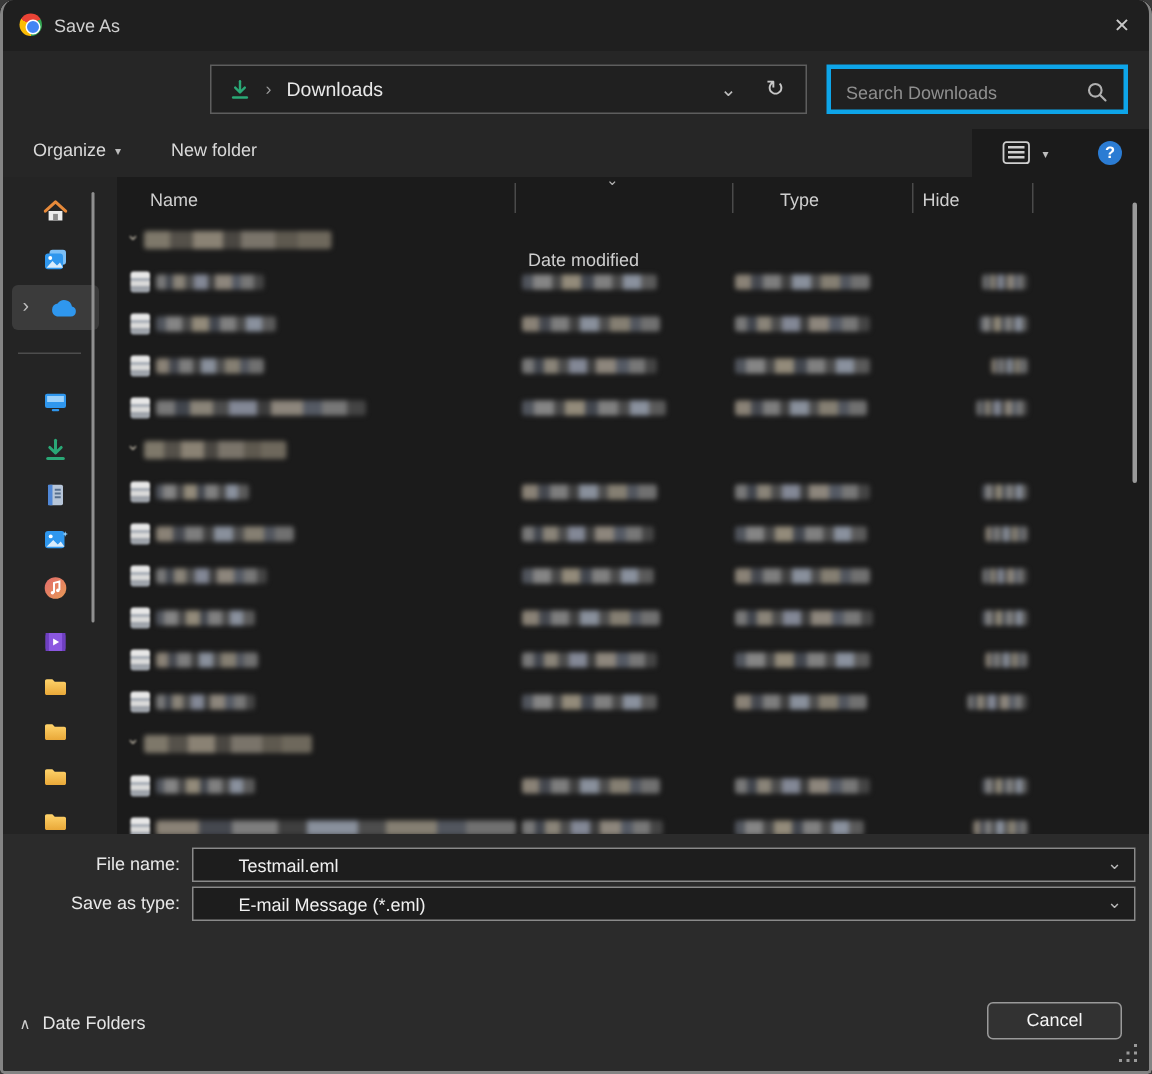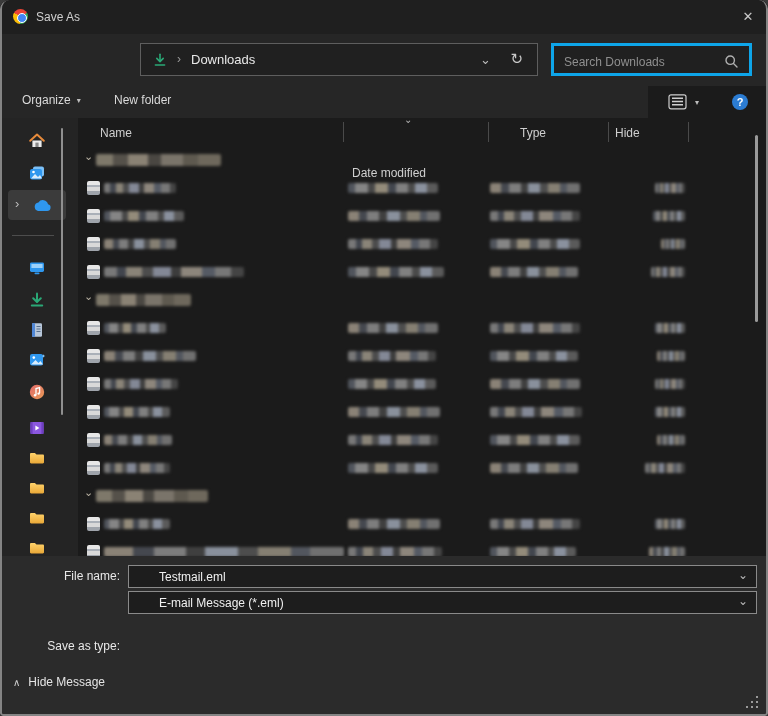--- a/index.html
+++ b/index.html
@@ -358,26 +358,27 @@
       <div class="list-scrollbar"></div>
     </div>
   </div>
 
   <div class="panel">
     <div class="field-label" style="top:13px;">File name:</div>
     <div class="combo" style="top:9px;">
       <span class="combo-text">Testmail.eml</span>
       <span class="combo-chevron">⌄</span>
     </div>
-    <div class="field-label" style="top:39px;margin-top:44px;">Save as type:</div>
+    <div class="field-label" style="top:39px;">Save as type:</div>
     <div class="combo" style="top:35px;">
       <span class="combo-text">E-mail Message (*.eml)</span>
       <span class="combo-chevron">⌄</span>
     </div>
 
     <div class="hide-folders">
-      <span class="hf-chevron">∧</span><span>Hide Message</span>
-    </div>
+      <span class="hf-chevron">∧</span><span>Date Folders</span>
+    </div>
+    <div class="btn btn-cancel">Cancel</div>
     <div class="grip"></div>
   </div>
 
   <div class="frame"></div>
 </div>
 
 </body></html>

